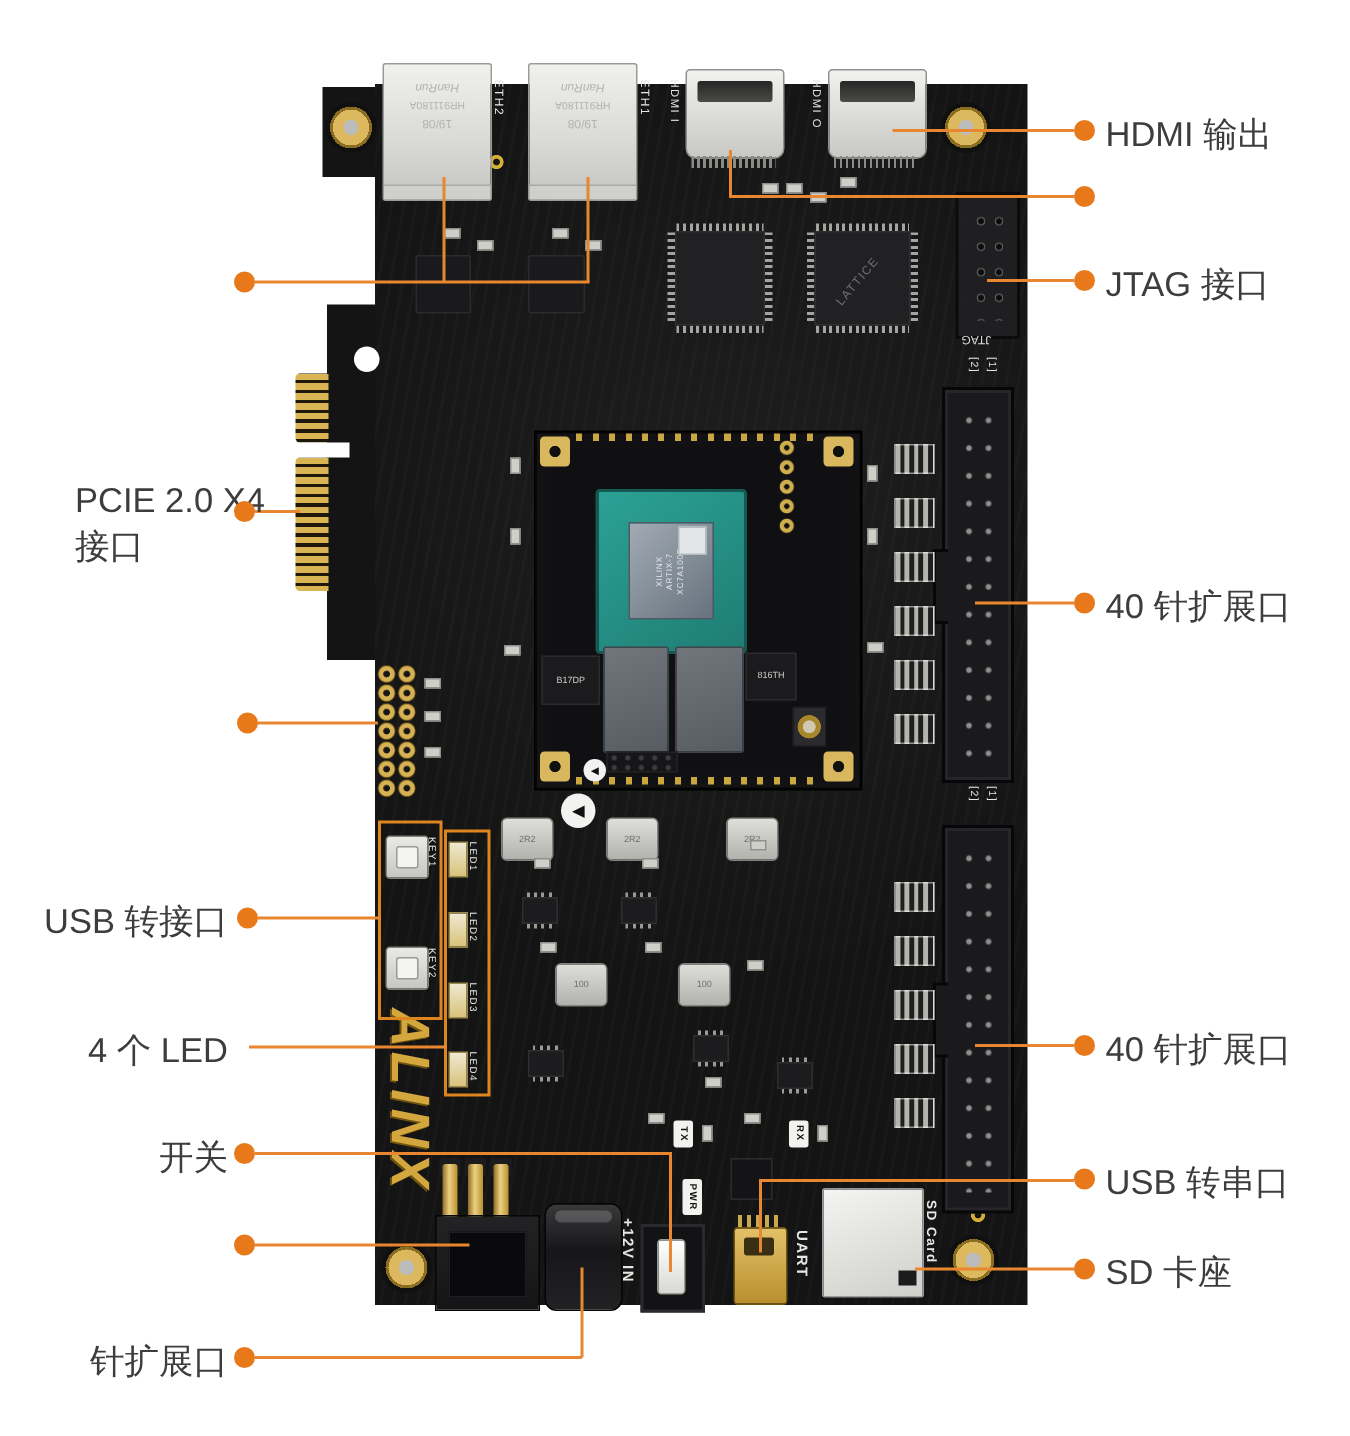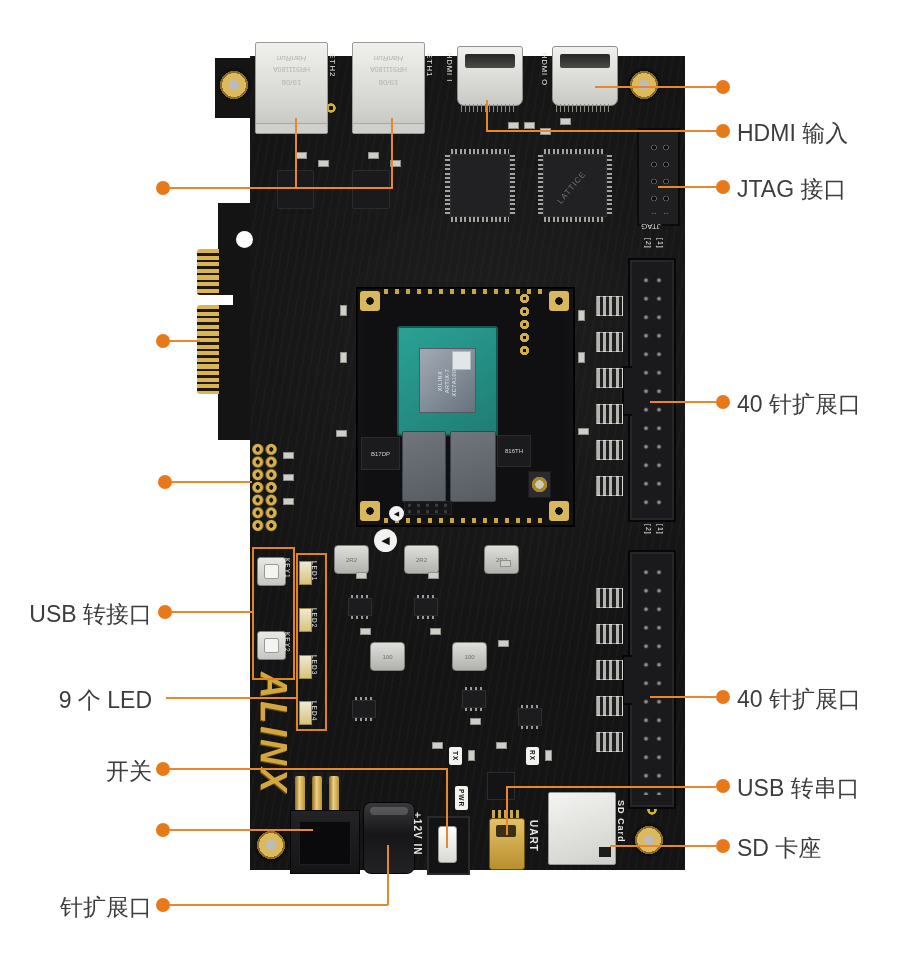--- a/index.html
+++ b/index.html
@@ -326,50 +326,54 @@
   <div class="abs" style="left:548px;top:792px;width:66px;height:71px;background:linear-gradient(160deg,#f4f4f2,#cfcfcb);border:1px solid #98989a;border-radius:2px;z-index:5;">
     <div class="abs" style="left:50px;top:54px;width:12px;height:10px;background:#1c1c1c;"></div>
   </div>
   <span class="vtext" style="left:616px;top:800px;font-size:9px;font-weight:bold;z-index:5;">SD Card</span>
 
   <div class="dot" style="left:156px;top:181px;"></div>
   <div class="hl" style="left:170px;top:187px;width:223px;"></div>
   <div class="vl" style="left:295px;top:118px;height:70px;"></div>
   <div class="vl" style="left:391px;top:118px;height:70px;"></div>
 
+  <div class="lbl" style="left:50px;top:318px;line-height:31px;">
+    <div>PCIE 2.0 X4</div>
+    <div>接口</div>
+  </div>
   <div class="dot" style="left:156px;top:334px;"></div>
   <div class="hl" style="left:170px;top:340px;width:30px;"></div>
 
   <div class="dot" style="left:158px;top:475px;"></div>
   <div class="hl" style="left:172px;top:481px;width:80px;"></div>
 
   <div class="lbl lbl-l" style="top:599px;">USB 转接口</div>
   <div class="dot" style="left:158px;top:605px;"></div>
   <div class="hl" style="left:172px;top:611px;width:82px;"></div>
 
-  <div class="lbl lbl-l" style="top:685px;">9 个 LED</div>
+  <div class="lbl lbl-l" style="top:685px;">4 个 LED</div>
   <div class="hl" style="left:166px;top:697px;width:132px;"></div>
 
   <div class="lbl lbl-l" style="top:756px;">开关</div>
   <div class="dot" style="left:156px;top:762px;"></div>
   <div class="hl" style="left:170px;top:768px;width:277px;"></div>
   <div class="vl" style="left:446px;top:768px;height:80px;"></div>
 
   <div class="dot" style="left:156px;top:823px;"></div>
   <div class="hl" style="left:170px;top:829px;width:143px;"></div>
 
   <div class="lbl lbl-l" style="top:892px;">针扩展口</div>
   <div class="dot" style="left:156px;top:898px;"></div>
   <div class="hl" style="left:170px;top:904px;width:218px;"></div>
   <div class="vl" style="left:387px;top:845px;height:60px;"></div>
 
+  <div class="lbl lbl-r" style="top:74px;">HDMI 输出</div>
   <div class="dot" style="left:716px;top:80px;"></div>
   <div class="hl" style="left:595px;top:86px;width:121px;"></div>
 
-  <div class="lbl lbl-r" style="top:118px;">HDMI 输入</div>
   <div class="dot" style="left:716px;top:124px;"></div>
   <div class="vl" style="left:486px;top:100px;height:32px;"></div>
   <div class="hl" style="left:486px;top:130px;width:230px;"></div>
 
   <div class="lbl lbl-r" style="top:174px;">JTAG 接口</div>
   <div class="dot" style="left:716px;top:180px;"></div>
   <div class="hl" style="left:658px;top:186px;width:58px;"></div>
 
   <div class="lbl lbl-r" style="top:389px;">40 针扩展口</div>
   <div class="dot" style="left:716px;top:395px;"></div>

